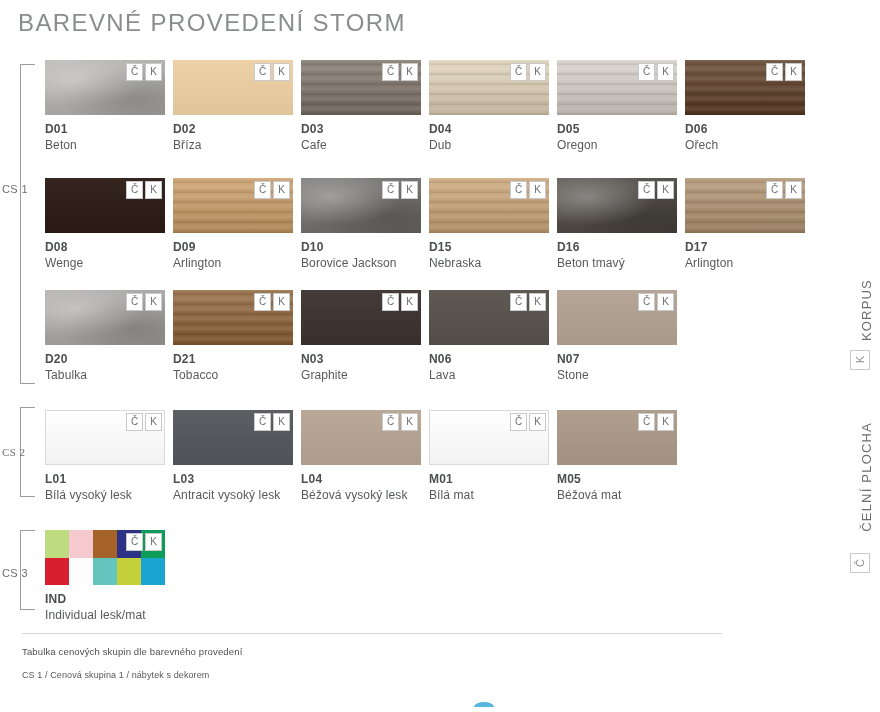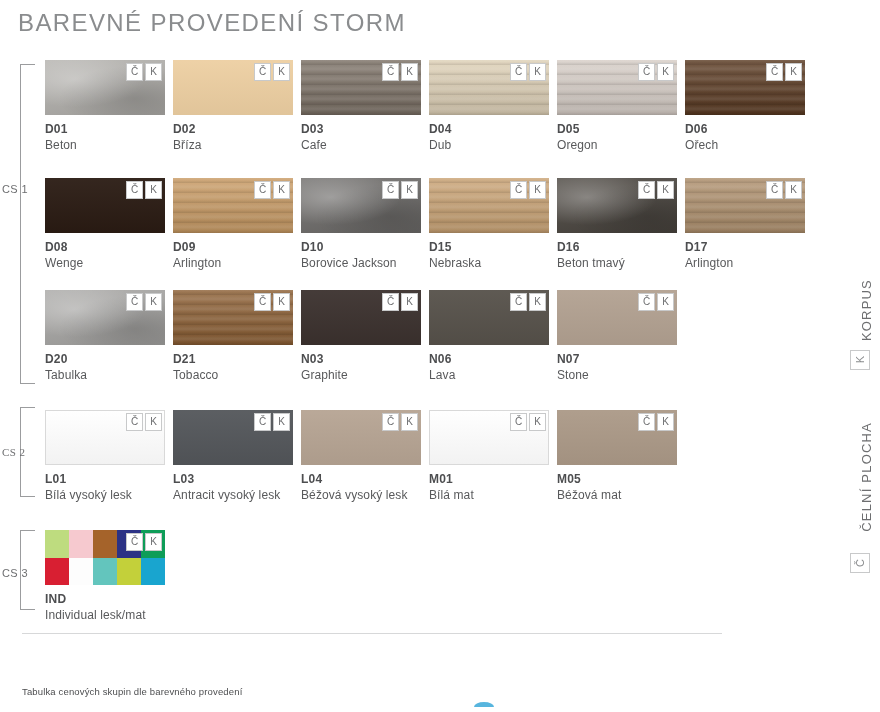--- a/index.html
+++ b/index.html
@@ -159,21 +159,20 @@
     width: 700px;
     border-top: 1px solid #d7d8d9;
   }
   .footer-head {
     position: absolute;
     left: 22px;
     top: 646px;
     font-size: 9.5px;
     color: #4d4e50;
     letter-spacing: .15px;
-    margin-top: 40px;
   }
   .footer-lines {
     position: absolute;
     left: 22px;
     top: 669px;
     font-size: 9px;
     color: #58595b;
     line-height: 13.5px;
     letter-spacing: .1px;
   }
@@ -456,14 +455,15 @@
   </div>
   <div class="vtext" style="top:422px;">ČELNÍ PLOCHA</div>
   <div class="vbadge" style="top:553px;">
     <span>Č</span>
   </div>
 </div>
 
 <div class="footer-rule"></div>
 <div class="footer-head">Tabulka cenových skupin dle barevného provedení</div>
 <div class="footer-lines">
+  <div>CS 1 / Cenová skupina 1 / nábytek s dekorem</div>
 </div>
 <div class="bottom-mark"></div>
 
 </body></html>

